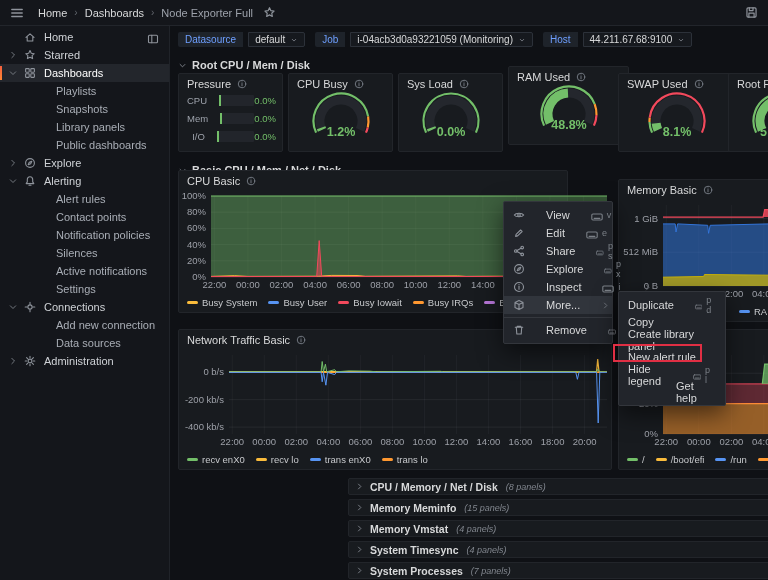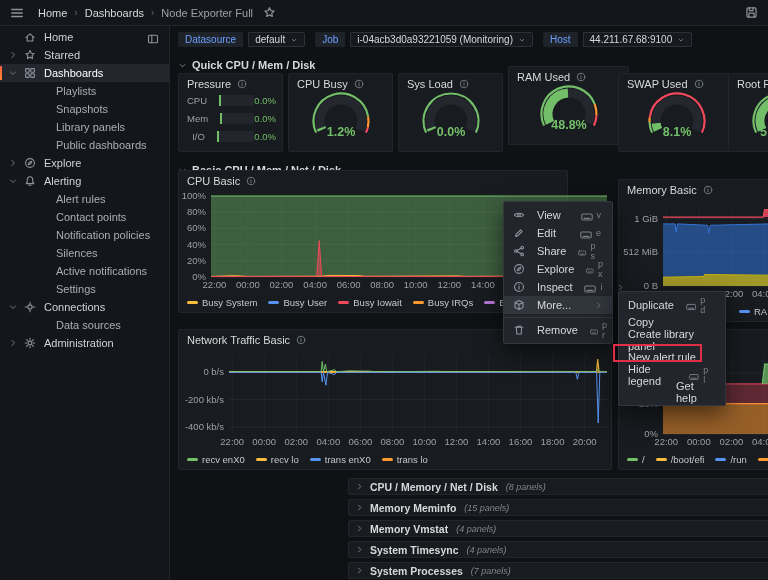--- a/index.html
+++ b/index.html
@@ -45,21 +45,21 @@
   .chart-svg{position:absolute;left:2px;top:20px}
   text.tick{font-family:"Liberation Sans",sans-serif;font-size:9.5px;fill:#9da0a8}
   .legend{position:absolute;left:8px;bottom:4px;display:flex;gap:11px;align-items:center;white-space:nowrap;overflow:hidden;right:2px}
   .leg-item{display:flex;align-items:center;gap:4px;font-size:9.5px;color:#c7c9cc;cursor:pointer}
   .leg-dash{width:11px;height:3px;border-radius:2px;flex:none}
   .rowhead{position:absolute;left:178px;width:582px;height:17px;background:#181B1F;border:1px solid #22252a;border-radius:2px;display:flex;align-items:center;padding:0 6px;gap:6px;cursor:pointer}
   .rowhead .icon{width:9px;height:9px}
   .rowhead .rh-title{font-size:10.5px;font-weight:700;color:#d8d9da}
   .rowhead .rh-count{font-size:9px;font-style:italic;color:#81868e;margin-left:2px}
   .menu{position:absolute;background:#22252b;border:1px solid #33363c;border-radius:2px;box-shadow:0 8px 24px rgba(0,0,0,.55);padding:4px 0;z-index:50}
-  .menu-item{height:18px;display:flex;align-items:center;padding:0 9px;gap:12px;font-size:11px;color:#d8d9da;cursor:pointer}
+  .menu-item{height:18px;display:flex;align-items:center;padding:0 9px;gap:21px;font-size:11px;color:#d8d9da;cursor:pointer}
   .menu-item.hl{background:#31353c}
   .menu-item .mi-label{flex:1 1 auto}
   .menu-item .kbd{display:flex;align-items:center;gap:4px;color:#7b8087}
   .kbd-ico{width:12px;height:8px;color:#7b8087}
   .kbd-ico svg{width:100%;height:100%}
   .kbd-keys{font-size:9px;letter-spacing:2px}
   .mi-arrow{width:9px;height:9px;color:#7b8087}
   .menu-div{height:1px;background:#35383e;margin:3px 0}
   .annotation-box{position:absolute;border:2px solid #E02F44;z-index:60;pointer-events:none}
 </style>
@@ -202,20 +202,23 @@
       </span>
       <span class="icon s-icon">
         <svg viewBox="0 0 12 12" fill="none" stroke="currentColor" stroke-width="1.1" stroke-linecap="round" stroke-linejoin="round">
           <circle cx="6" cy="6" r="2.1"></circle>
           <path d="M6 1.2v2M6 8.8v2M1.2 6h2M8.8 6h2"></path>
         </svg>
       </span>
       <span class="lbl">Connections</span>
     </div>
     <div class="side-item indent">
+      <span class="lbl">Add new connection</span>
+    </div>
+    <div class="side-item indent">
       <span class="lbl">Data sources</span>
     </div>
     <div class="side-item">
       <span class="icon chev">
         <svg viewBox="0 0 12 12" fill="none" stroke="currentColor" stroke-width="1.1" stroke-linecap="round" stroke-linejoin="round">
           <path d="M4.6 2.8 7.8 6l-3.2 3.2"></path>
         </svg>
       </span>
       <span class="icon s-icon">
         <svg viewBox="0 0 12 12" fill="none" stroke="currentColor" stroke-width="1.1" stroke-linecap="round" stroke-linejoin="round">
@@ -263,21 +266,21 @@
         </div>
       </div>
     </div>
 
   <div class="sect" style="top:33px">
     <span class="icon">
         <svg viewBox="0 0 12 12" fill="none" stroke="currentColor" stroke-width="1.1" stroke-linecap="round" stroke-linejoin="round">
           <path d="M2.8 4.6 6 7.8l3.2-3.2"></path>
         </svg>
       </span>
-    <span>Quick CPU / Mem / Disk</span>
+    <span>Root CPU / Mem / Disk</span>
   </div>
 
   <div class="panel" style="left:8px;top:47px;width:105px;height:79px" id="pressure-panel">
     <div class="ptitle">
       <span>Pressure</span>
       <span class="icon">
           <svg viewBox="0 0 12 12" fill="none" stroke="currentColor" stroke-width="1.1" stroke-linecap="round" stroke-linejoin="round">
             <circle cx="6" cy="6" r="4.5"></circle>
             <path d="M6 5.4v2.8"></path>
             <circle cx="6" cy="3.7" r=".6" fill="currentColor" stroke="none"></circle>

